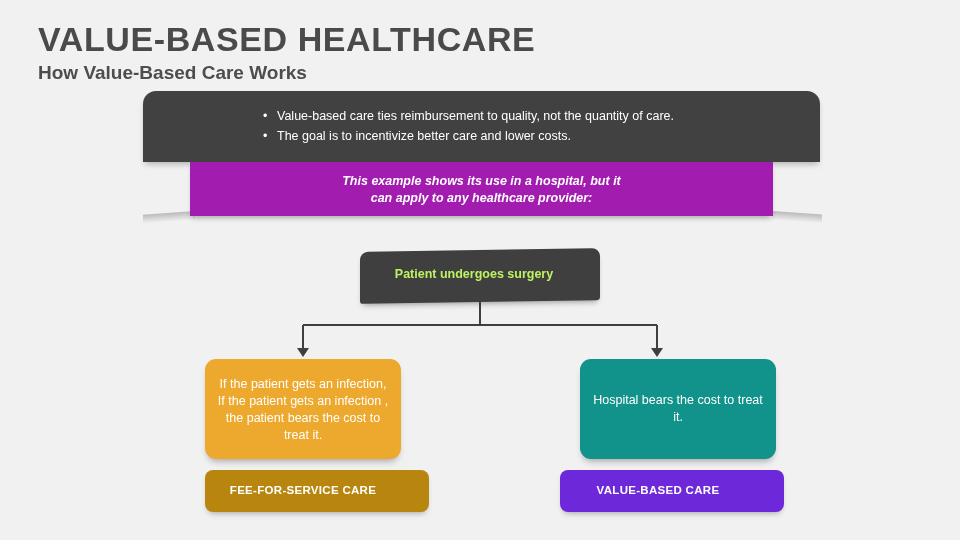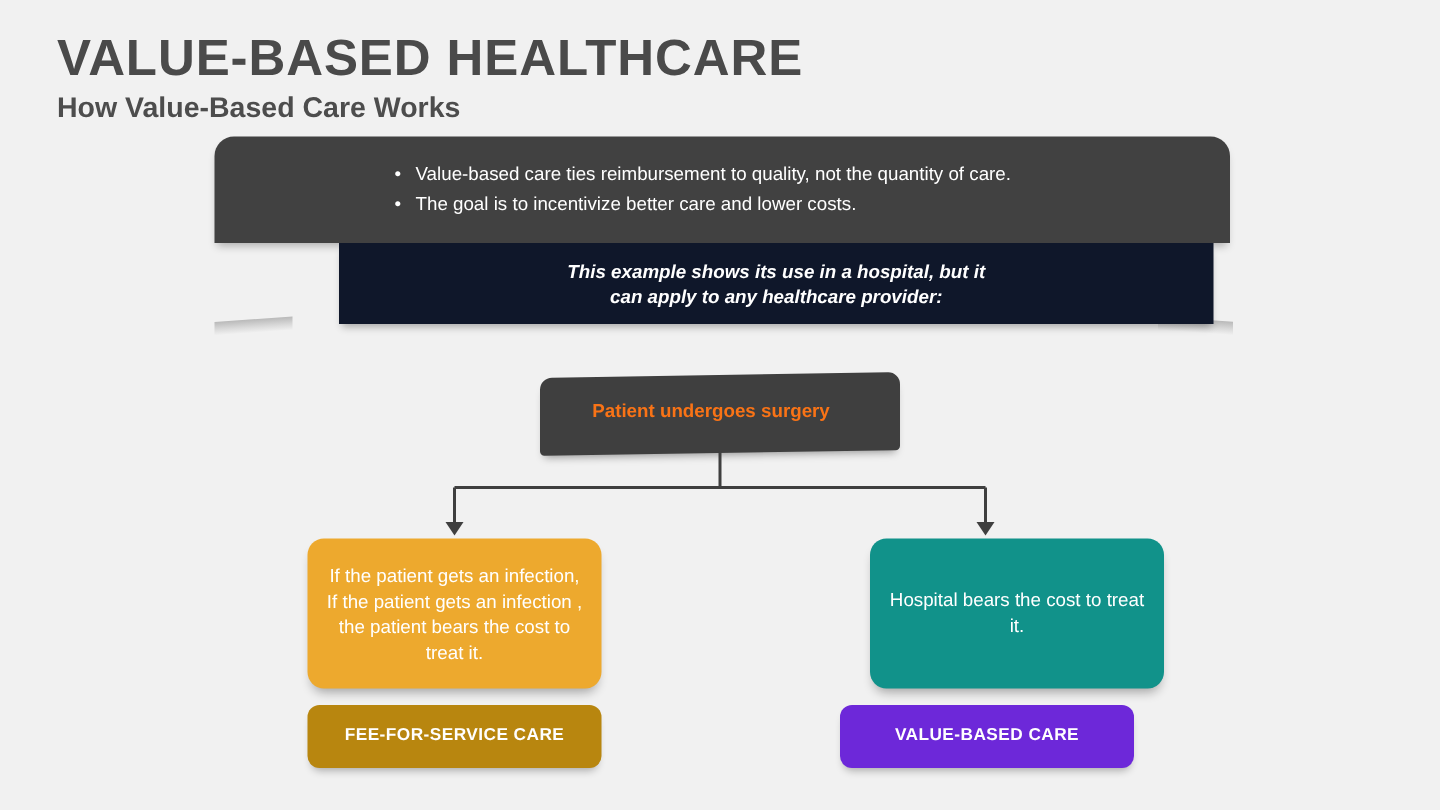--- a/index.html
+++ b/index.html
@@ -104,23 +104,22 @@
     background: linear-gradient(to bottom, #b9b9b9 0%, #d9d9d9 55%, #f1f1f1 100%);
     transform: skewY(4deg);
     transform-origin: left bottom;
   }
   #banner {
     position: absolute;
     left: 47px;
     top: 0px;
     width: 583px;
     height: 54px;
-    background: #0f172a;
+    background: #a21caf;
     box-shadow: 0 4px 5px -2px rgba(0,0,0,0.30);
-    margin-left: 36px;
   }
   #banner-text {
     position: absolute;
     left: 0;
     top: 11px;
     width: 583px;
     text-align: center;
     color: #ffffff;
     font-size: 12.5px;
     font-style: italic;
@@ -140,21 +139,21 @@
     border-radius: 8px 8px 3px 3px;
     transform: skewY(-0.9deg);
     box-shadow: 0 4px 6px -3px rgba(0,0,0,0.40);
   }
   #surgery-label {
     position: absolute;
     left: 0;
     top: 17px;
     width: 228px;
     text-align: center;
-    color: #f97316;
+    color: #bef264;
     font-size: 12.5px;
     font-weight: bold;
     transform: skewY(0.9deg);
   }
 
   
   #connectors {
     position: absolute;
     left: 0;
     top: 0;
@@ -195,20 +194,21 @@
     background: #11928a;
   }
   #card-teal .card-text { top: 33px; }
 
   .label-bar {
     position: absolute;
     width: 196px;
     height: 42px;
     border-radius: 8px;
     box-shadow: 0 4px 6px -3px rgba(0,0,0,0.33);
+    padding-left: 28px;
   }
   .label-bar-text {
     position: absolute;
     left: 0;
     top: 14px;
     width: 196px;
     text-align: center;
     color: #ffffff;
     font-size: 11.5px;
     font-weight: bold;

